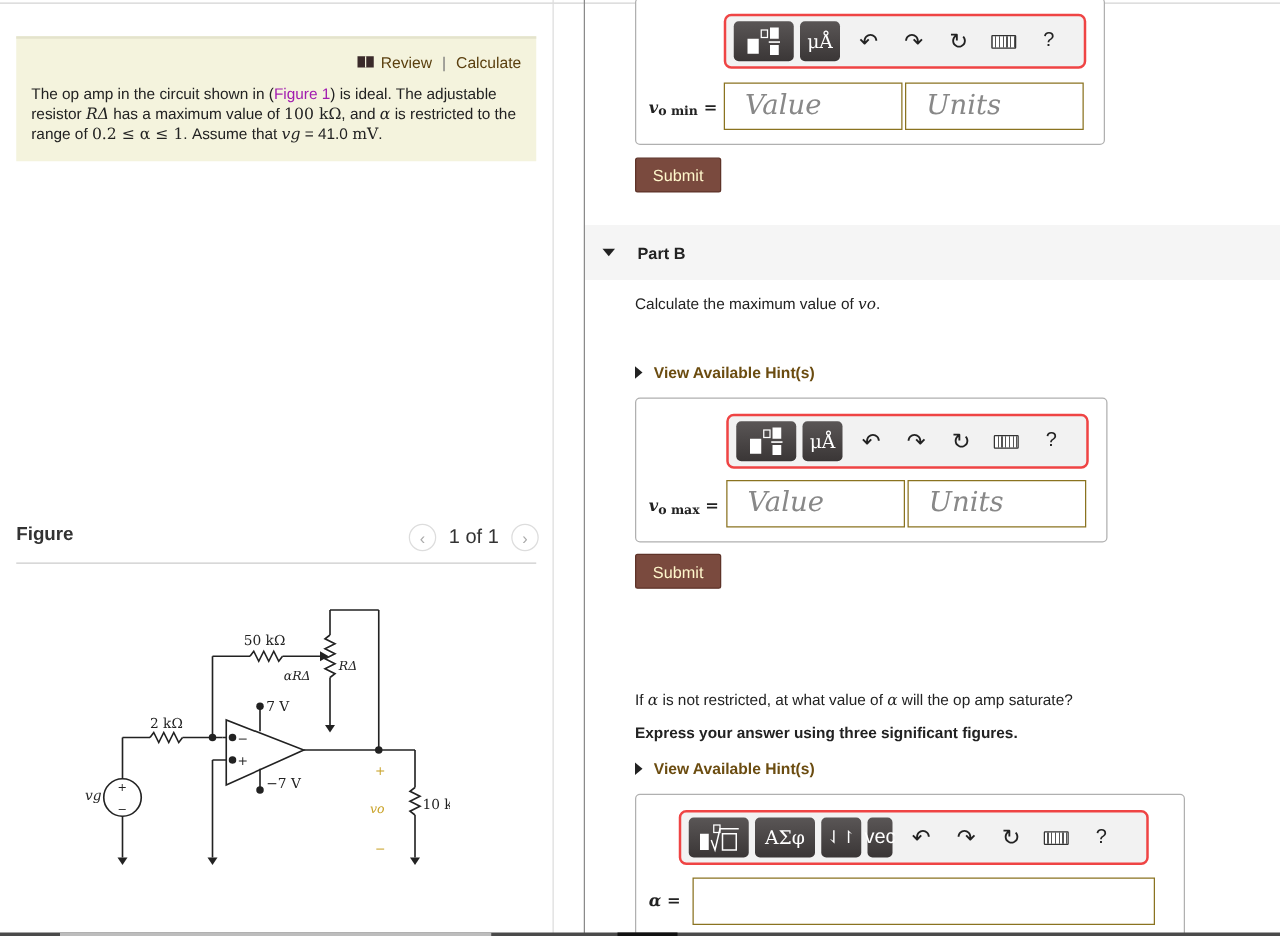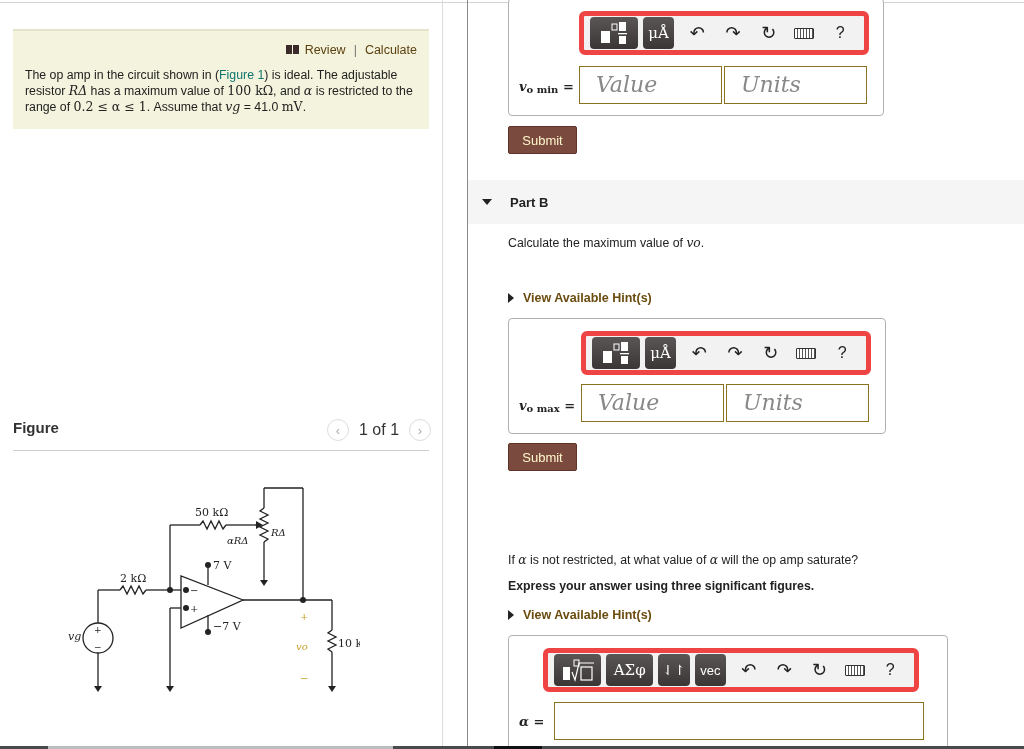--- a/index.html
+++ b/index.html
@@ -11,35 +11,35 @@
   .bottom-bar { position: absolute; left: 0; top: 746px; width: 1024px; height: 3px; background: #4a4a4a; }
   .bottom-bar .seg { position: absolute; top: 0; height: 3px; }
 
   
   .intro { position: absolute; left: 13px; top: 29px; width: 416px; height: 100px; background: #f4f3dd; border-top: 2px solid #e4e3cc; padding: 12px 12px 0 12px; }
   .intro .links { text-align: right; font-size: 12.5px; color: #5a3f0e; margin-bottom: 10px; }
   .intro .links .book { display: inline-block; width: 13px; height: 9px; background: #3a2a2a; margin-right: 6px; position: relative; top: 0px; }
   .intro .links .book::after { content: ""; position: absolute; left: 6px; top: 0; width: 1px; height: 9px; background: #f4f3dd; }
   .intro .links .sep { color: #777; margin: 0 8px; }
   .intro p { font-size: 12.3px; line-height: 16px; color: #222; }
-  .intro .link { color: #0f766e; }
+  .intro .link { color: #a21caf; }
   .intro .m { font-family: "DejaVu Serif", serif; font-size: 12.5px; }
   .intro .mi { font-family: "DejaVu Serif", serif; font-style: italic; font-size: 12.5px; }
 
   
   .fig-title { position: absolute; left: 13px; top: 419px; font-size: 15px; font-weight: bold; color: #333; }
   .fig-nav { position: absolute; left: 327px; top: 419px; display: flex; align-items: center; gap: 10px; }
   .circle-btn { width: 22px; height: 22px; border: 1px solid #ddd; border-radius: 50%; display: flex; align-items: center; justify-content: center; color: #aaa; font-size: 13px; }
   .fig-count { font-size: 16px; color: #333; }
   .fig-rule { position: absolute; left: 13px; top: 450px; width: 416px; height: 1px; background: #ccc; }
   .circuit { position: absolute; left: 60px; top: 470px; }
 
   
   .answer-box { position: absolute; border: 1px solid #b0b0b0; border-radius: 4px; background: #fff; }
-  .toolbar { position: absolute; height: 44px; background: #f2f2f2; border: 5px solid #ef4444; border-radius: 6px; display: flex; align-items: center; padding: 0 6px; }
+  .toolbar { position: absolute; height: 44px; background: #f2f2f2; border: 2px solid #ef4444; border-radius: 6px; display: flex; align-items: center; padding: 0 6px; }
   .tb-btn { height: 32px; background: linear-gradient(#5a5656, #3a3636); border-radius: 4px; color: #fff; display: flex; align-items: center; justify-content: center; margin-right: 5px; font-family: "DejaVu Serif", serif; font-size: 15px; }
   .tb-icon { width: 36px; height: 32px; display: flex; align-items: center; justify-content: center; color: #222; font-size: 18px; }
   .tb-icon.q { font-family: "Liberation Sans", sans-serif; font-size: 16px; }
   .kbd { width: 20px; height: 11px; border: 1px solid #333; border-radius: 1px; background: repeating-linear-gradient(90deg, #fff 0 2px, #555 2px 3px); }
   .input { position: absolute; height: 38px; border: 1px solid #8a7320; background: #fff; font-family: "DejaVu Serif", serif; font-style: italic; font-size: 22px; color: #888; padding: 5px 0 0 16px; }
   .lbl { position: absolute; font-family: "DejaVu Serif", serif; font-size: 13px; color: #222; font-weight: bold; }
   .lbl i { font-style: italic; }
   .lbl sub { font-size: 10px; vertical-align: -2px; }
   .submit { position: absolute; width: 69px; height: 28px; background: #7a4a3e; color: #fff7cc; font-size: 13px; border: 1px solid #5e3328; border-radius: 2px; display: flex; align-items: center; justify-content: center; }
   .part-head { position: absolute; left: 468px; width: 556px; height: 44px; background: #f5f5f5; display: flex; align-items: center; }
@@ -225,21 +225,21 @@
             <polyline points="12,14 15,22 19,5 34,5" fill="none" stroke="#fff" stroke-width="1.2"></polyline>
             <rect x="21" y="9" width="11" height="13" fill="none" stroke="#fff" stroke-width="1.2"></rect>
           </svg>
       </div>
       <div class="tb-btn" style="width:48px; font-size:15px;">
           <span>ΑΣφ</span>
         </div>
       <div class="tb-btn" style="width:32px; font-size:14px;">
           <span>⇃↾</span>
         </div>
-      <div class="tb-btn" style="width:32px; font-family:'Liberation Sans', sans-serif; font-size:13px;">
+      <div class="tb-btn" style="width:20px; font-family:'Liberation Sans', sans-serif; font-size:16px;">
           <span>vec</span>
         </div>
       <div class="tb-icon">↶</div>
       <div class="tb-icon">↷</div>
       <div class="tb-icon">↻</div>
       <div class="tb-icon">
           <div class="kbd"></div>
         </div>
       <div class="tb-icon q">?</div>
     </div>

